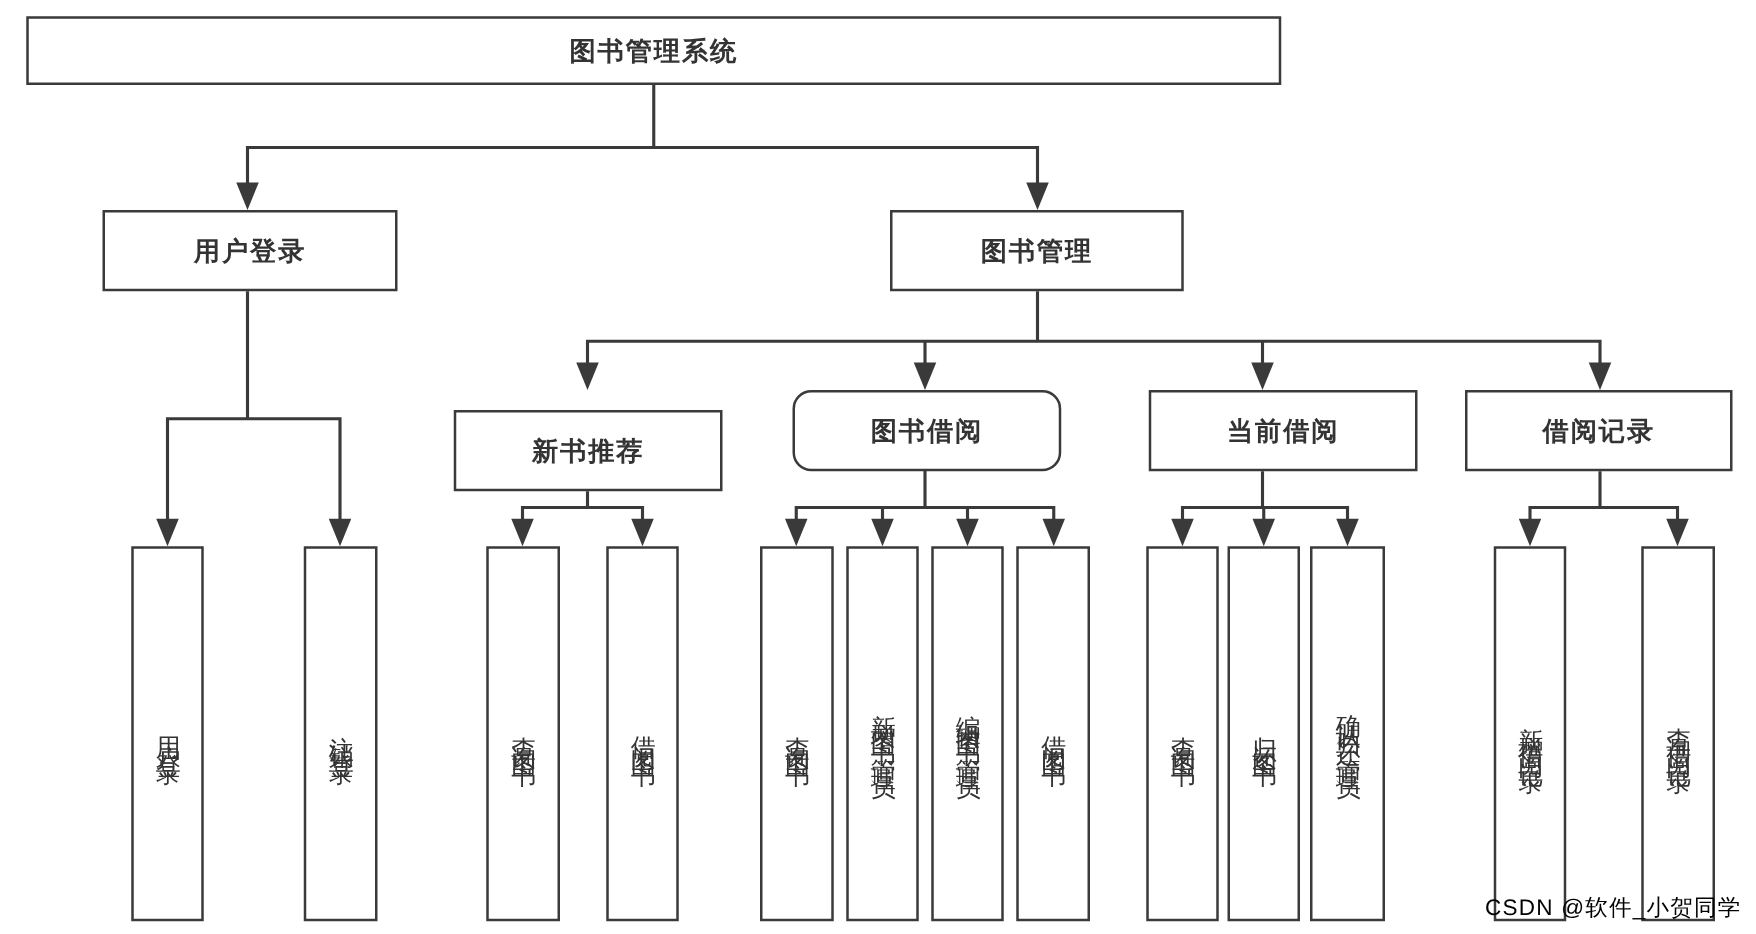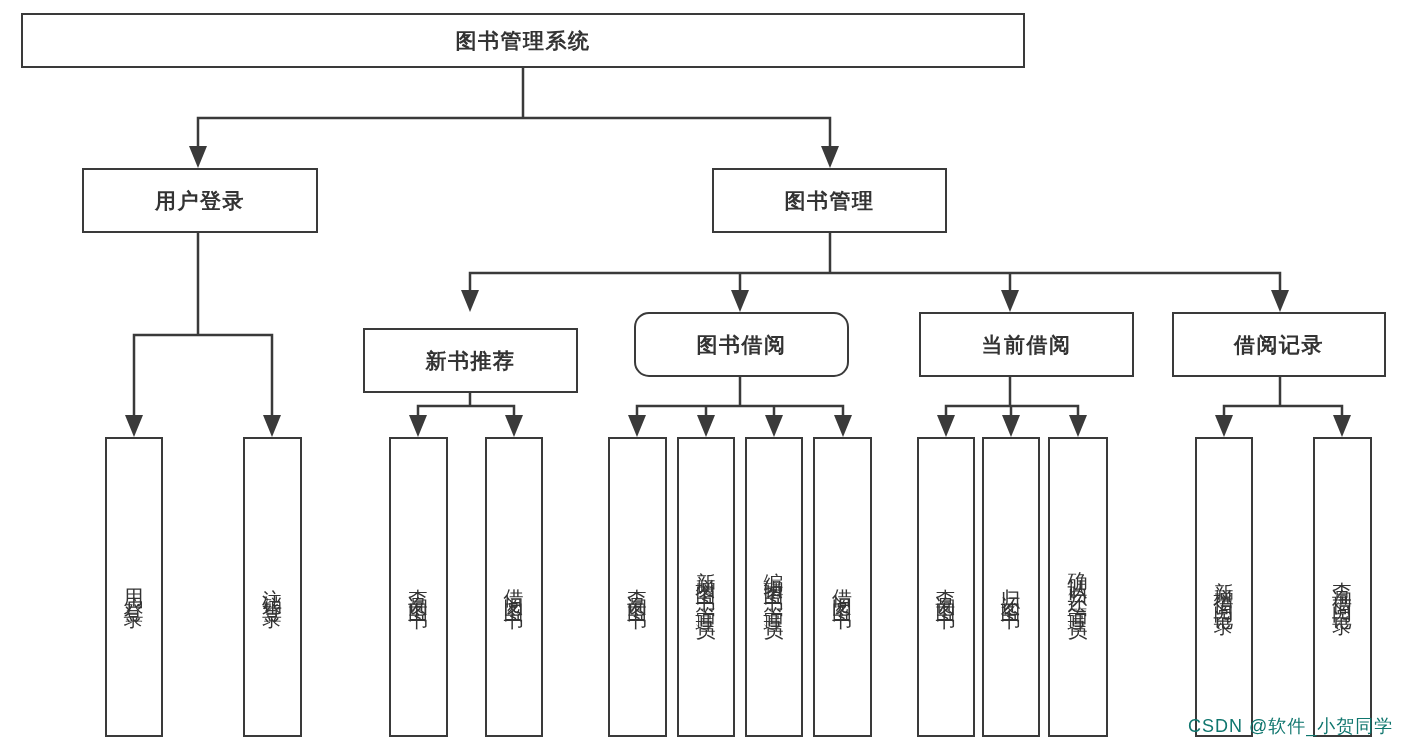--- a/index.html
+++ b/index.html
@@ -24,21 +24,21 @@
     writing-mode:vertical-rl;
     text-orientation:mixed;
     font-size:20px;
     letter-spacing:7px;
     line-height:1;
   }
   .watermark{
     position:absolute;
     font-size:18px;
     letter-spacing:1px;
-    color:#0f766e;
+    color:#000000;
     white-space:nowrap;
   }
 </style>
 </head>
 <body>
 
 <div class="canvas">
 
   <svg class="connectors" viewBox="0 0 1405 747" xmlns="http://www.w3.org/2000/svg">
       <path d="M523 68V118M198 118V153M830 118V153M198 233V335M830 233V273M134 335V424M272 335V424M470 273V298M740 273V298M1010 273V298M1280 273V298M470 377V406M740 377V406M1010 377V406M1280 377V406M418 406V424M514 406V424M637 406V424M706 406V424M774 406V424M843 406V424M946 406V424M1011 406V424M1078 406V424M1224 406V424M1342 406V424M198 118H830M134 335H272M470 273H1280M418 406H514M637 406H843M946 406H1078M1224 406H1342" stroke="#3a3a3a" stroke-width="2.5" stroke-linecap="square" fill="none"></path>

